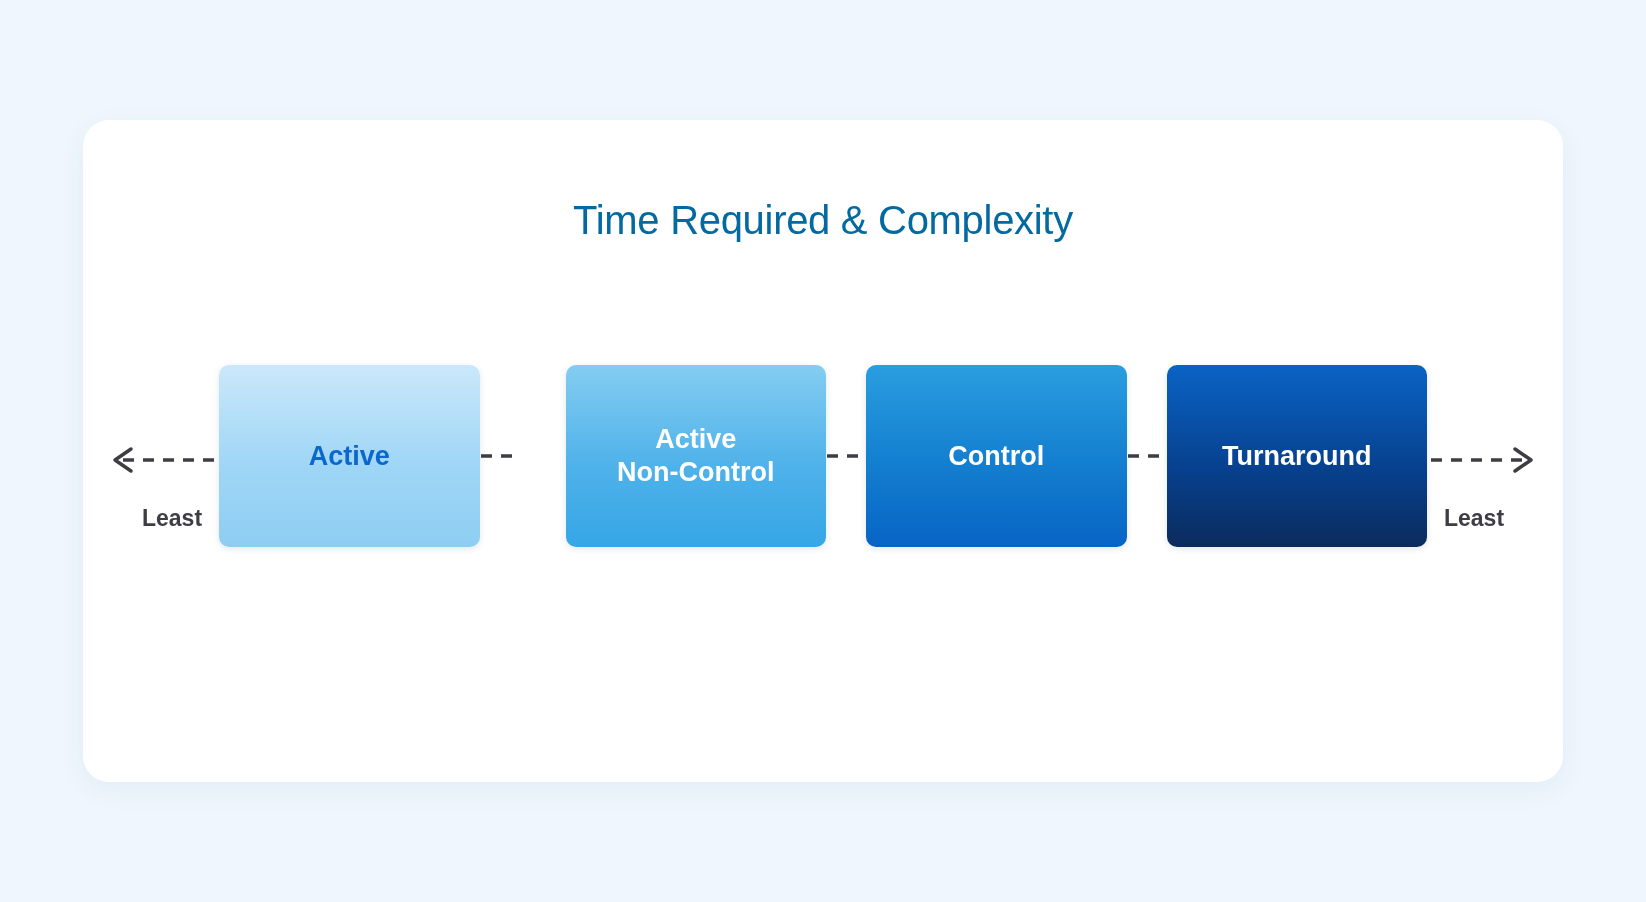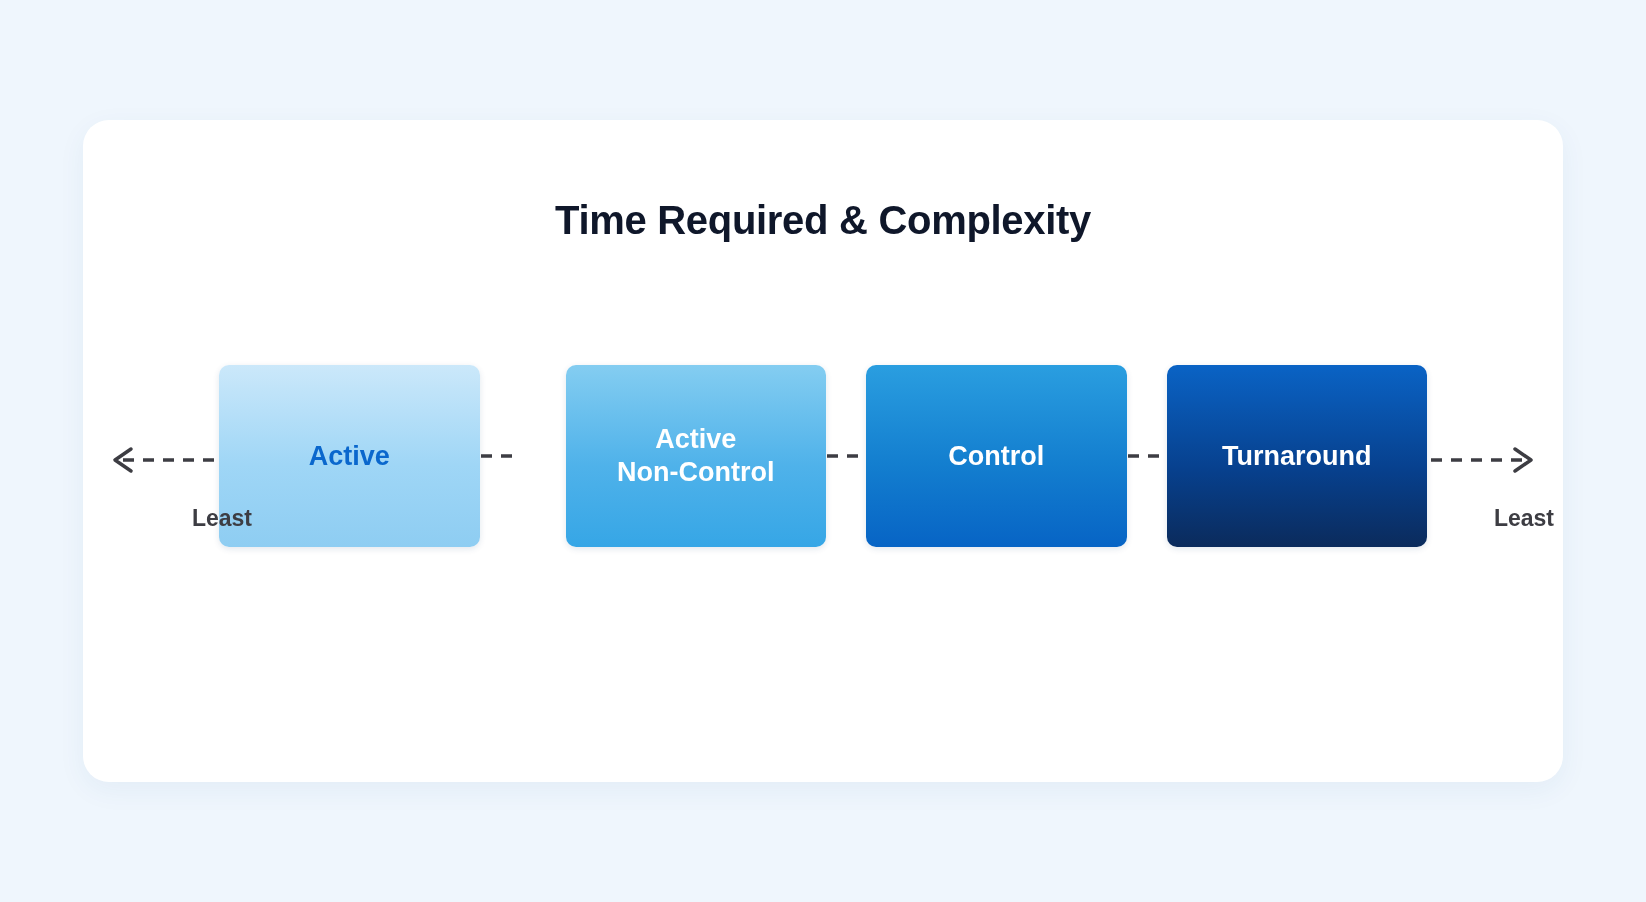--- a/index.html
+++ b/index.html
@@ -30,22 +30,22 @@
     box-shadow: 0 8px 28px rgba(30, 80, 140, 0.06);
   }
 
   .card-title {
     position: absolute;
     left: 0;
     top: 78px;
     width: 100%;
     text-align: center;
     font-size: 40px;
-    font-weight: bold;
-    color: #0f172a;
+    font-weight: normal;
+    color: #0369a1;
     letter-spacing: -0.3px;
   }
 
   
   .spectrum {
     position: absolute;
     left: 0;
     top: 245px;
     width: 100%;
     height: 230px;
@@ -116,21 +116,21 @@
     color: #ffffff;
   }
 
   .endcap-label {
     position: absolute;
     top: 140px;
     font-size: 23px;
     font-weight: bold;
     color: #3d3d43;
     width: 160px;
-    text-align: right;
+    text-align: center;
   }
   .endcap-left  { left: 9px; }
   .endcap-right { right: 9px; }
 </style>
 </head>
 <body>
 
 <div class="page">
 
   <div class="card">

